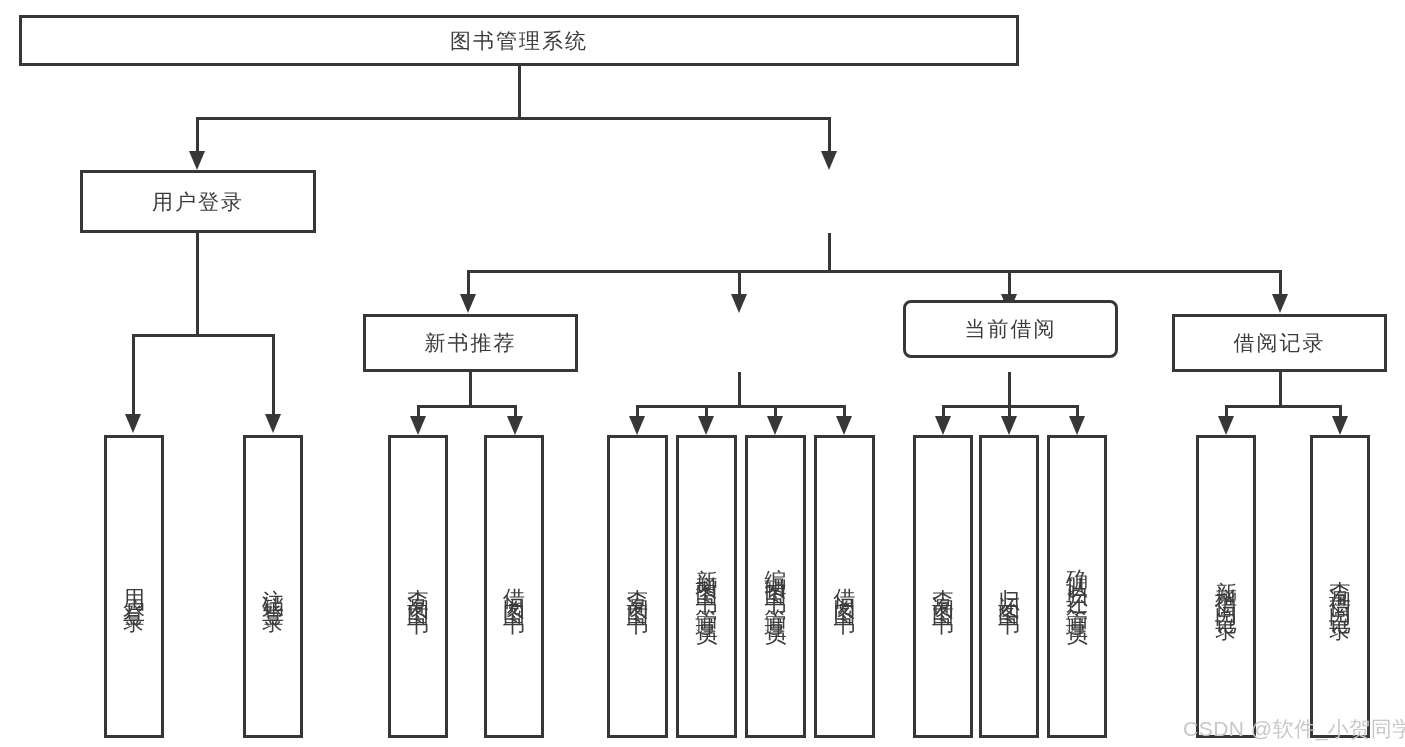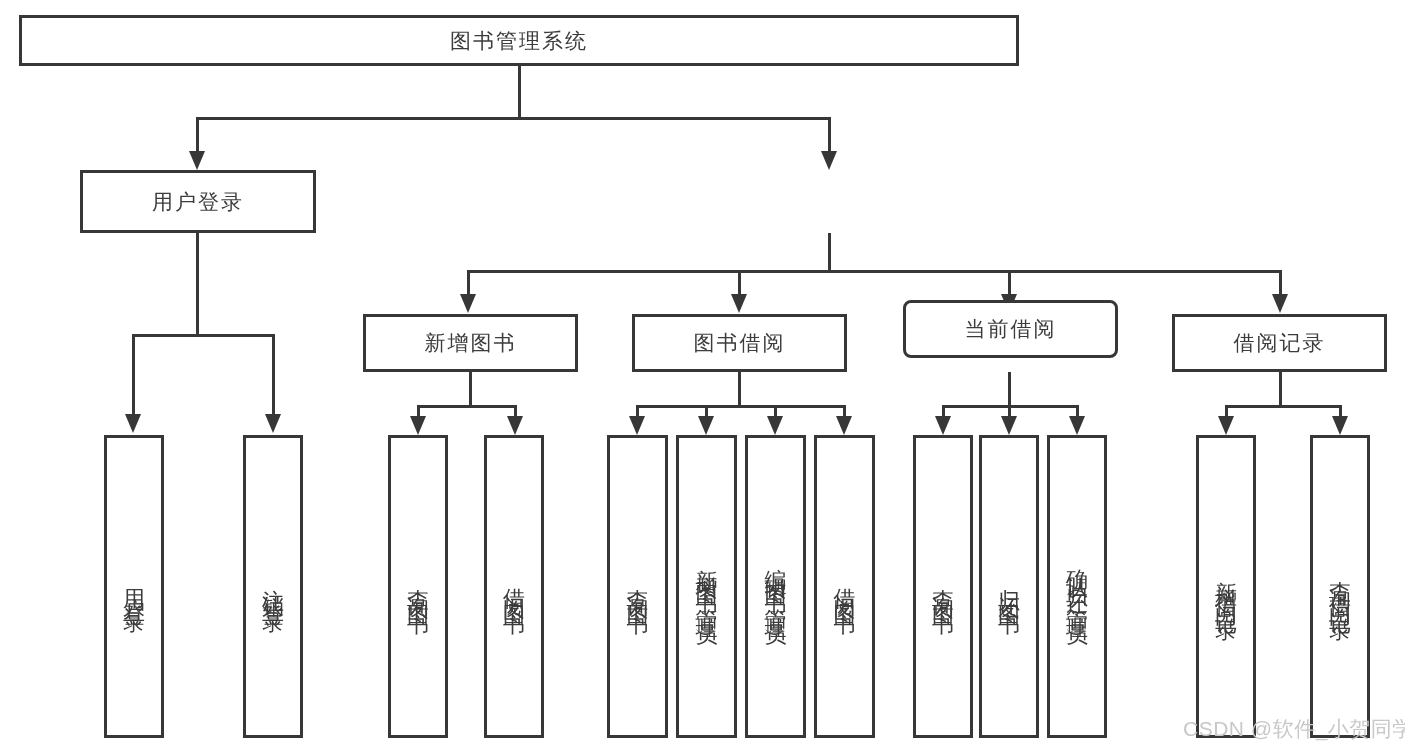--- a/index.html
+++ b/index.html
@@ -89,24 +89,21 @@
   <div class="v-line" style="left:467px;top:270px;height:25px;"></div>
   <div class="arrow-head" style="left:460px;top:294px;"></div>
   <div class="v-line" style="left:738px;top:270px;height:25px;"></div>
   <div class="arrow-head" style="left:731px;top:294px;"></div>
   <div class="v-line" style="left:1008px;top:270px;height:25px;"></div>
   <div class="arrow-head" style="left:1001px;top:294px;"></div>
   <div class="v-line" style="left:1279px;top:270px;height:25px;"></div>
   <div class="arrow-head" style="left:1272px;top:294px;"></div>
 
   <div class="node" style="left:363px;top:314px;width:215px;height:58px;">
-    <span class="lbl">新增图书</span>
-  </div>
-  <div class="node" style="left:632px;top:314px;width:215px;height:58px;">
-    <span class="lbl">图书借阅</span>
+    <span class="lbl">新书推荐</span>
   </div>
   <div class="node" style="left:903px;top:300px;width:215px;height:58px;border-radius:8px;">
     <span class="lbl">当前借阅</span>
   </div>
   <div class="node" style="left:1172px;top:314px;width:215px;height:58px;">
     <span class="lbl">借阅记录</span>
   </div>
 
   <div class="v-line" style="left:469px;top:372px;height:36px;"></div>
   <div class="h-line" style="left:417px;top:405px;width:100px;"></div>

